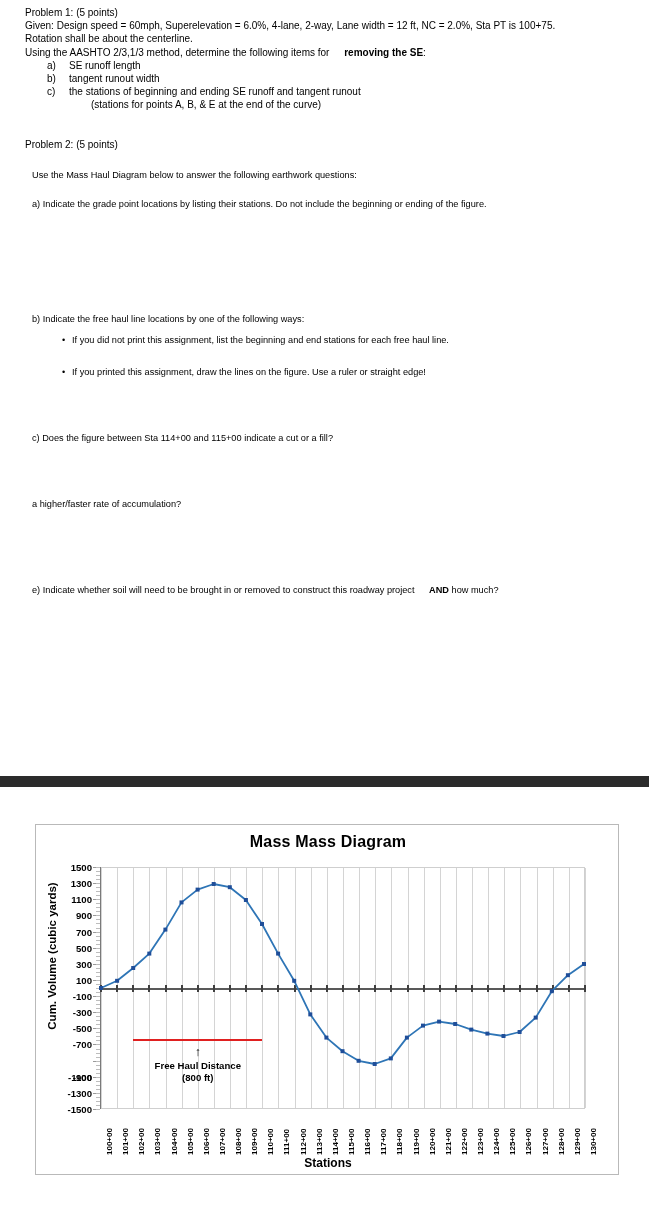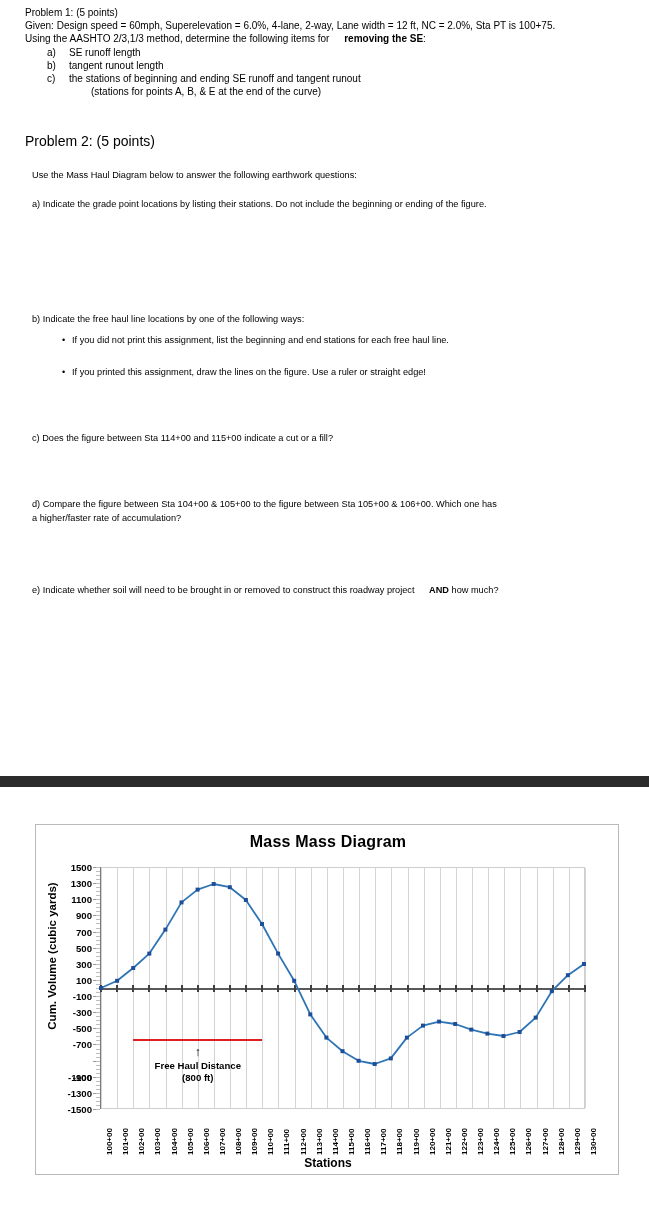--- a/index.html
+++ b/index.html
@@ -44,22 +44,22 @@
   .ol-list li .mk {
     position: absolute;
     left: 0;
     top: 0;
   }
   .subnote { padding-left: 22px; }
 
   .p2-title {
     position: absolute;
     left: 25px;
-    top: 133px;
-    font-size: 14px;
+    top: 139px;
+    font-size: 10px;
   }
   .p2-intro {
     position: absolute;
     left: 32px;
     top: 170px;
     font-size: 9.2px;
   }
   .q {
     position: absolute;
     left: 32px;
@@ -253,44 +253,44 @@
   }
 </style>
 </head>
 <body>
 
 <div class="doc">
 
   <div class="p1-block">
     <div class="line">Problem 1: (5 points)</div>
     <div class="line">Given: Design speed = 60mph, Superelevation = 6.0%, 4-lane, 2-way, Lane width = 12 ft, NC = 2.0%, Sta PT is 100+75.</div>
+    <div class="line">Rotation shall be about the centerline.</div>
     <div class="line"><span>Using the AASHTO 2/3,1/3 method, determine the following items for </span><span class="bold">removing the SE</span><span>:</span></div>
     <ul class="ol-list">
       <li><span class="mk">a)</span><span>SE runoff length</span></li>
-      <li><span class="mk">b)</span><span>tangent runout length</span></li>
+      <li><span class="mk">b)</span><span>tangent runout width</span></li>
       <li><span class="mk">c)</span><span>the stations of beginning and ending SE runoff and tangent runout</span></li>
       <li><span class="subnote">(stations for points A, B, &amp; E at the end of the curve)</span></li>
     </ul>
   </div>
 
   <div class="p2-title">Problem 2: (5 points)</div>
   <div class="p2-intro">Use the Mass Haul Diagram below to answer the following earthwork questions:</div>
 
   <div class="q q-a">a) Indicate the grade point locations by listing their stations. Do not include the beginning or ending of the figure.</div>
   <div class="q q-b">b) Indicate the free haul line locations by one of the following ways:</div>
 
   <div class="bullets b-group">
     <div class="bullet"><span class="dot">•</span><span>If you did not print this assignment, list the beginning and end stations for each free haul line.</span></div>
     <div class="bullet"><span class="dot">•</span><span>If you printed this assignment, draw the lines on the figure. Use a ruler or straight edge!</span></div>
   </div>
 
   <div class="q q-c">c) Does the figure between Sta 114+00 and 115+00 indicate a cut or a fill?</div>
 
   <div class="q q-d">
-    <div>d) Compare the figure between Sta 104+00 &amp; 105+00 to the figure between Sta 105+00 &amp; 106+00. Which one has</div>
     <div>a  higher/faster rate of accumulation?</div>
   </div>
 
   <div class="q q-e"><span>e) Indicate whether soil will need to be brought in or removed to construct this roadway project </span><span class="bold">AND</span><span> how much?</span></div>
 </div>
 
 <div class="dark-bar"></div>
 
 <div class="chart-frame">
   <div class="chart-title">Mass Mass Diagram</div>

